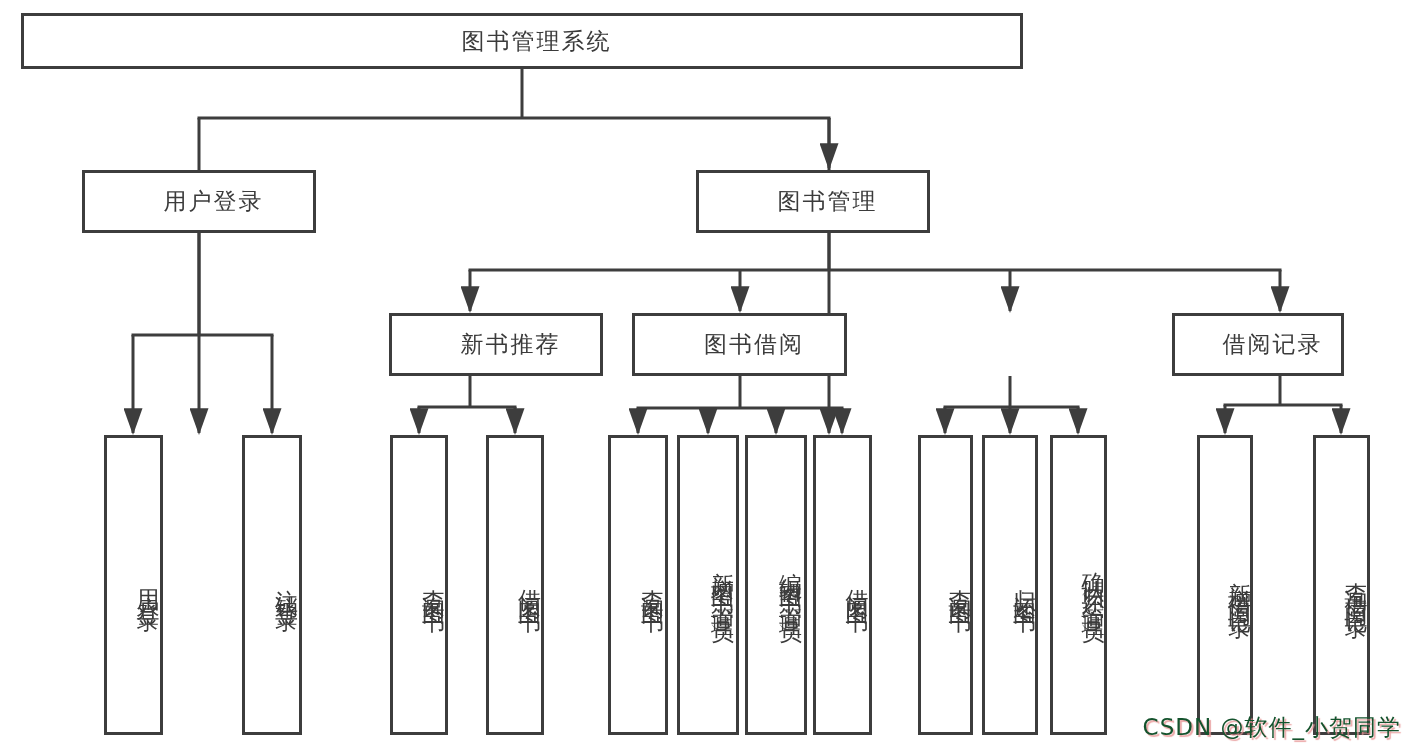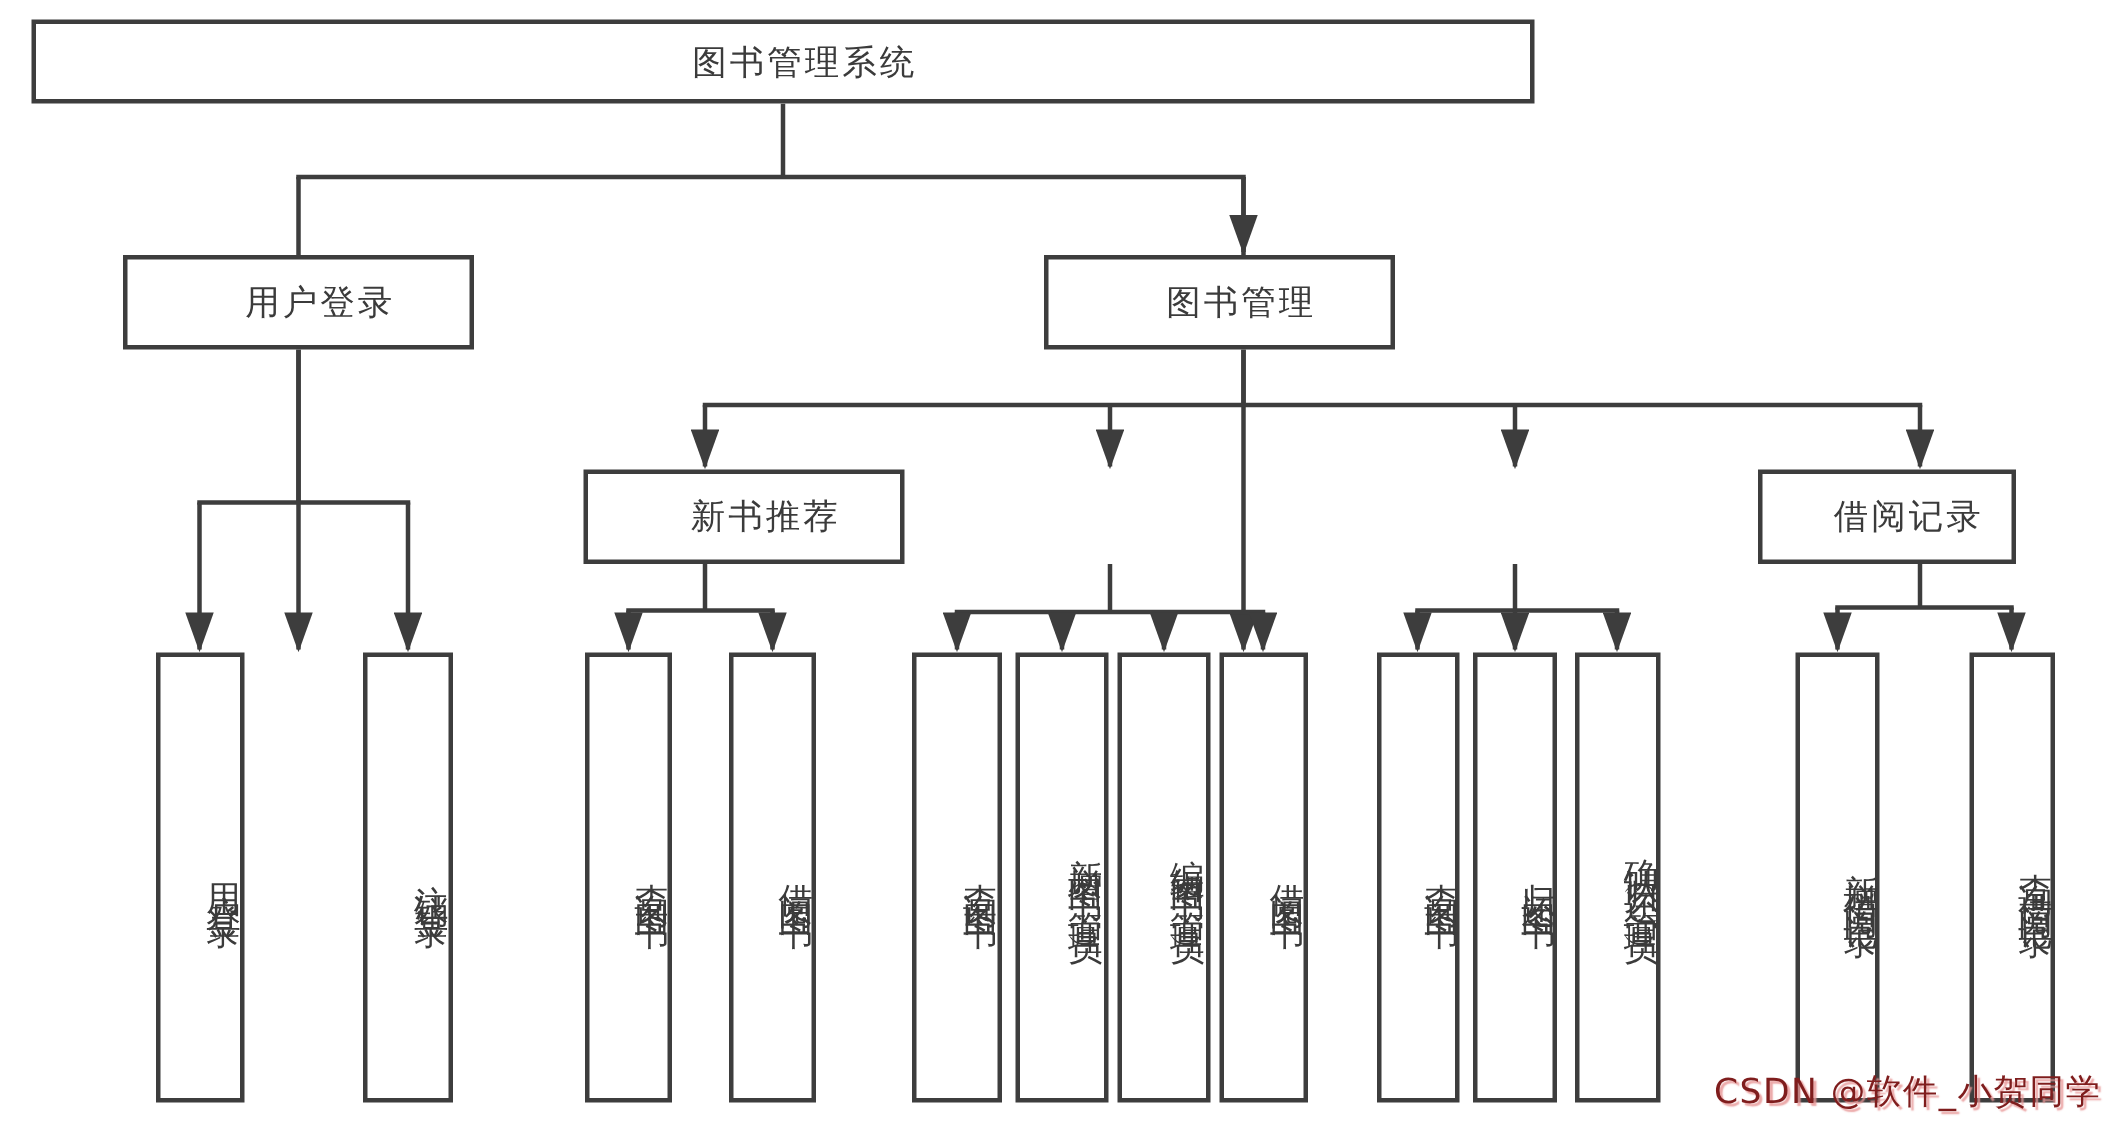--- a/index.html
+++ b/index.html
@@ -39,21 +39,21 @@
     letter-spacing: 7px;
     line-height: 1;
     white-space: nowrap;
   }
   #watermark {
     position: absolute;
     right: 4px;
     bottom: 4px;
     font-size: 23px;
     letter-spacing: 1px;
-    color: #7f1d1d;
+    color: #14532d;
     text-shadow: 2px 2px 1px rgba(231, 151, 151, 0.85);
     white-space: nowrap;
     z-index: 10;
   }
 </style>
 </head>
 <body>
 
 <div id="canvas">
 
@@ -119,20 +119,21 @@
       <path d="M1341 405 V433" marker-end="url(#arrow)"></path>
     </g>
   </svg>
 
   <div class="node hbox" style="left:21px; top:13px; width:1002px; height:56px;">图书管理系统</div>
 
   <div class="node hbox" style="left:82px; top:170px; width:234px; height:63px;">用户登录</div>
   <div class="node hbox" style="left:696px; top:170px; width:234px; height:63px;">图书管理</div>
 
   <div class="node hbox" style="left:376px; top:313px; width:214px; height:63px;margin-left:13px;">新书推荐</div>
+  <div class="node hbox" style="left:632px; top:313px; width:215px; height:63px;">图书借阅</div>
   <div class="node hbox" style="left:1172px; top:313px; width:172px; height:63px;">借阅记录</div>
 
   <div class="node vbox" style="left:104px; top:435px; width:59px; height:300px;">
     <span class="vtext">用户登录</span>
   </div>
   <div class="node vbox" style="left:242px; top:435px; width:60px; height:300px;">
     <span class="vtext">注销登录</span>
   </div>
 
   <div class="node vbox" style="left:390px; top:435px; width:58px; height:300px;">

